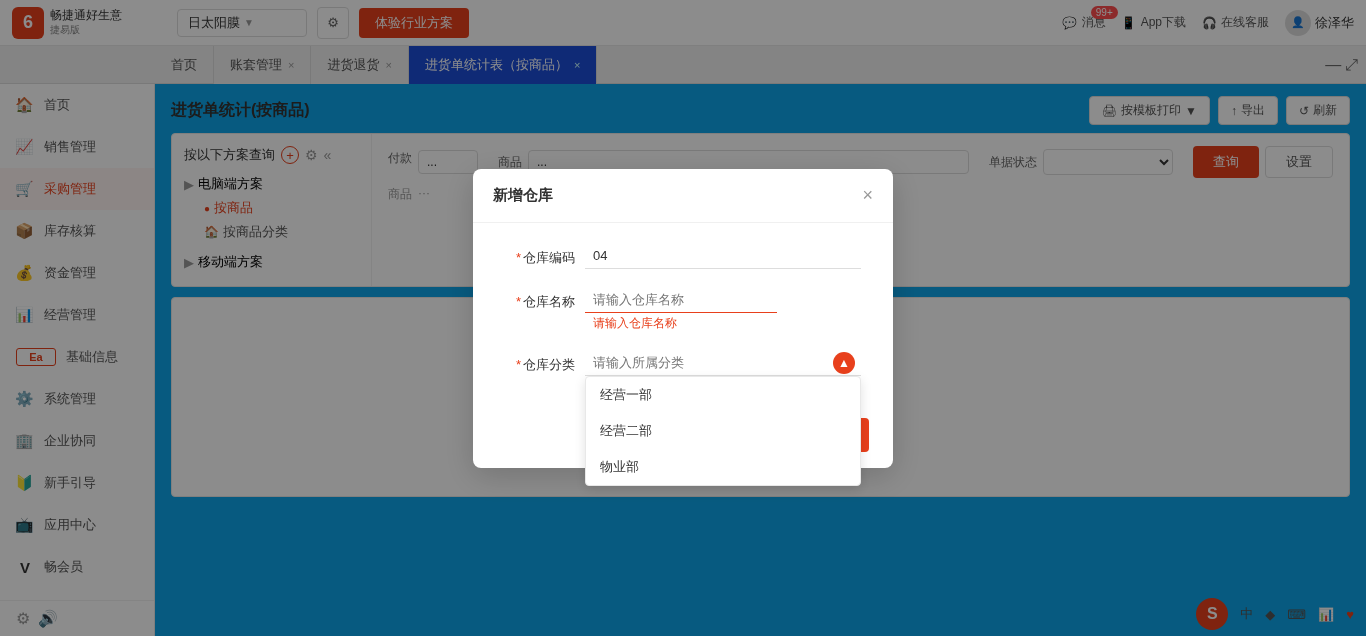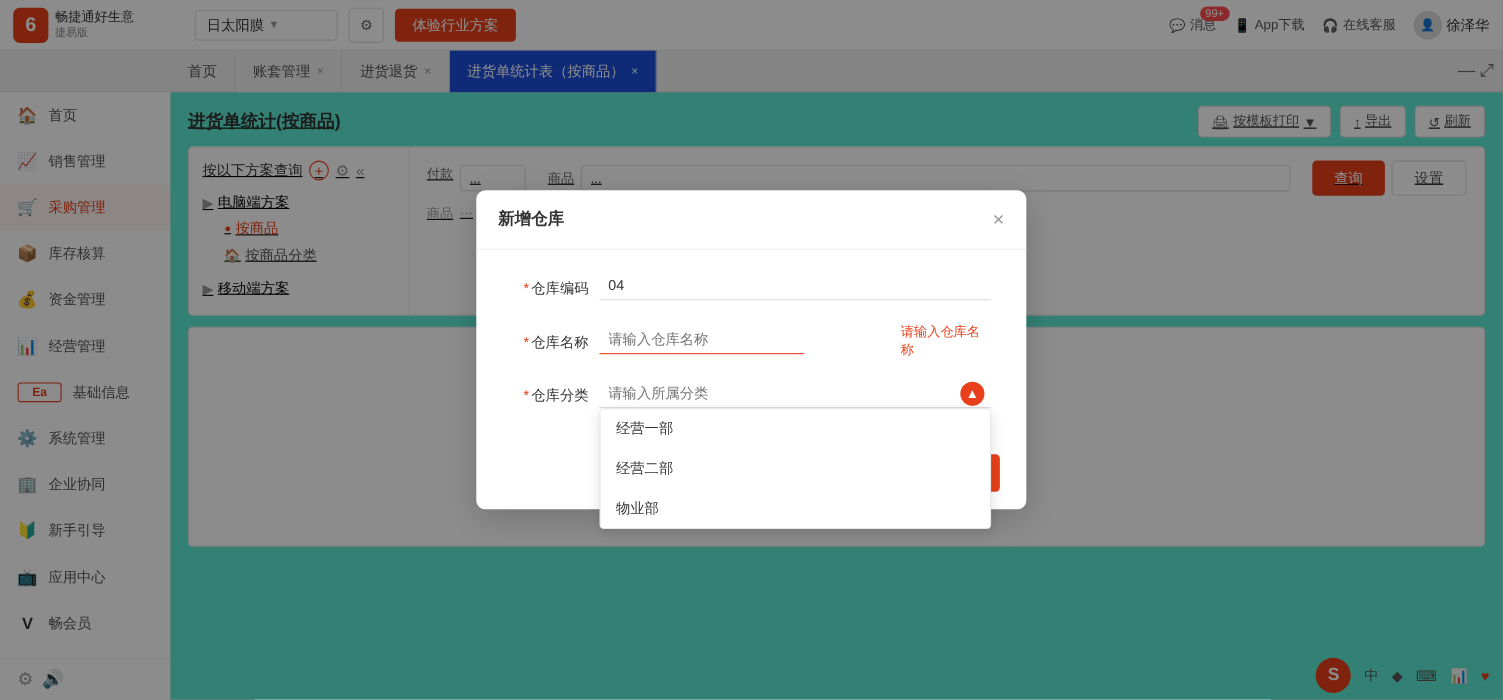--- a/index.html
+++ b/index.html
@@ -75,21 +75,21 @@
       border-right: 1px solid #e8e8e8; overflow-y: auto;
     }
     .sidebar-item {
       display: flex; align-items: center; gap: 10px;
       padding: 12px 16px; cursor: pointer; color: #555; font-size: 13px;
     }
     .sidebar-item.active { background: #fff5f2; color: #e8401c; font-weight: 500; }
     .sidebar-icon { width: 18px; height: 18px; display: flex; align-items: center; justify-content: center; font-size: 15px; }
 
     
-    .content { flex: 1; background: #5eead4; overflow: auto; position: relative; text-decoration: underline; }
+    .content { flex: 1; background: #0ea5e9; overflow: auto; position: relative; }
     .page-header {
       display: flex; align-items: center; justify-content: space-between;
       padding: 12px 16px 8px;
     }
     .page-title { font-size: 16px; font-weight: 600; color: #333; }
     .page-actions { display: flex; gap: 8px; align-items: center; }
     .action-btn {
       display: flex; align-items: center; gap: 4px;
       border: 1px solid #ddd; background: #fff; border-radius: 4px;
       padding: 5px 12px; cursor: pointer; color: #555; font-size: 12px;
@@ -114,21 +114,21 @@
       font-size: 12px; color: #333; width: 130px; background: #fff;
     }
 
     
     .modal-overlay {
       position: fixed; top: 0; left: 0; right: 0; bottom: 0;
       background: rgba(0,0,0,0.45); z-index: 1000;
       display: flex; align-items: center; justify-content: center;
     }
     .modal {
-      background: #fff; border-radius: 8px; width: 500px;
+      background: #fff; border-radius: 8px; width: 420px;
       box-shadow: 0 8px 32px rgba(0,0,0,0.18);
       overflow: visible; position: relative;
     }
     .modal-header {
       display: flex; align-items: center; justify-content: space-between;
       padding: 16px 20px; border-bottom: 1px solid #f0f0f0;
     }
     .modal-title { font-size: 15px; font-weight: 600; color: #333; }
     .modal-close { cursor: pointer; color: #999; font-size: 18px; }
     .modal-body { padding: 20px 32px 12px; }
@@ -377,20 +377,26 @@
       <div style="flex:1; padding:12px 16px;">
         <div style="display:flex;gap:20px;align-items:center;flex-wrap:wrap;margin-bottom:8px;">
           <div style="display:flex;align-items:flex-start;gap:6px;">
             <label style="font-size:12px;color:#666;">付款</label>
             <input class="filter-input" value="..." style="width: 60px;">
           </div>
           <div style="display:flex;align-items:center;gap:6px;flex:1;">
             <label style="font-size:12px;color:#666;">商品</label>
             <input class="filter-input" value="..." style="flex: 1 1 0%;">
           </div>
+          <div style="display:flex;align-items:center;gap:6px;">
+            <label style="font-size:12px;color:#666;">单据状态</label>
+            <select class="filter-select">
+              <option></option>
+            </select>
+          </div>
           <div style="display:flex;gap:6px;">
             <button class="query-btn">查询</button>
             <button class="set-btn">设置</button>
           </div>
         </div>
         <div style="display:flex;gap:6px;flex-wrap:wrap;">
           <span style="font-size:12px;color:#999;">商品</span>
           <span style="color:#999;font-size:12px;">···</span>
         </div>
       </div>
@@ -418,21 +424,21 @@
     </div>
     <div class="modal-body">
 
       <div class="form-row">
         <div class="form-label">
           <span class="required">*</span><span>仓库编码</span>
         </div>
         <input type="text" class="form-control" style="border-bottom: 1px solid rgb(221, 221, 221);" value="04">
       </div>
 
-      <div class="form-row" style="flex-direction:row; align-items:center;">
+      <div class="form-row" style="flex-direction:column; align-items:flex-start;">
         <div style="display:flex;align-items:flex-start;">
           <div class="form-label">
             <span class="required">*</span><span>仓库名称</span>
           </div>
           <div class="form-control-wrap">
             <input type="text" class="form-control error" style="border-bottom: 1px solid rgb(232, 64, 28); width: 100%;" placeholder="请输入仓库名称">
           </div>
         </div>
         <div style="padding-left:88px; margin-top:2px;">
           <span class="error-msg" style="position:static;">请输入仓库名称</span>

